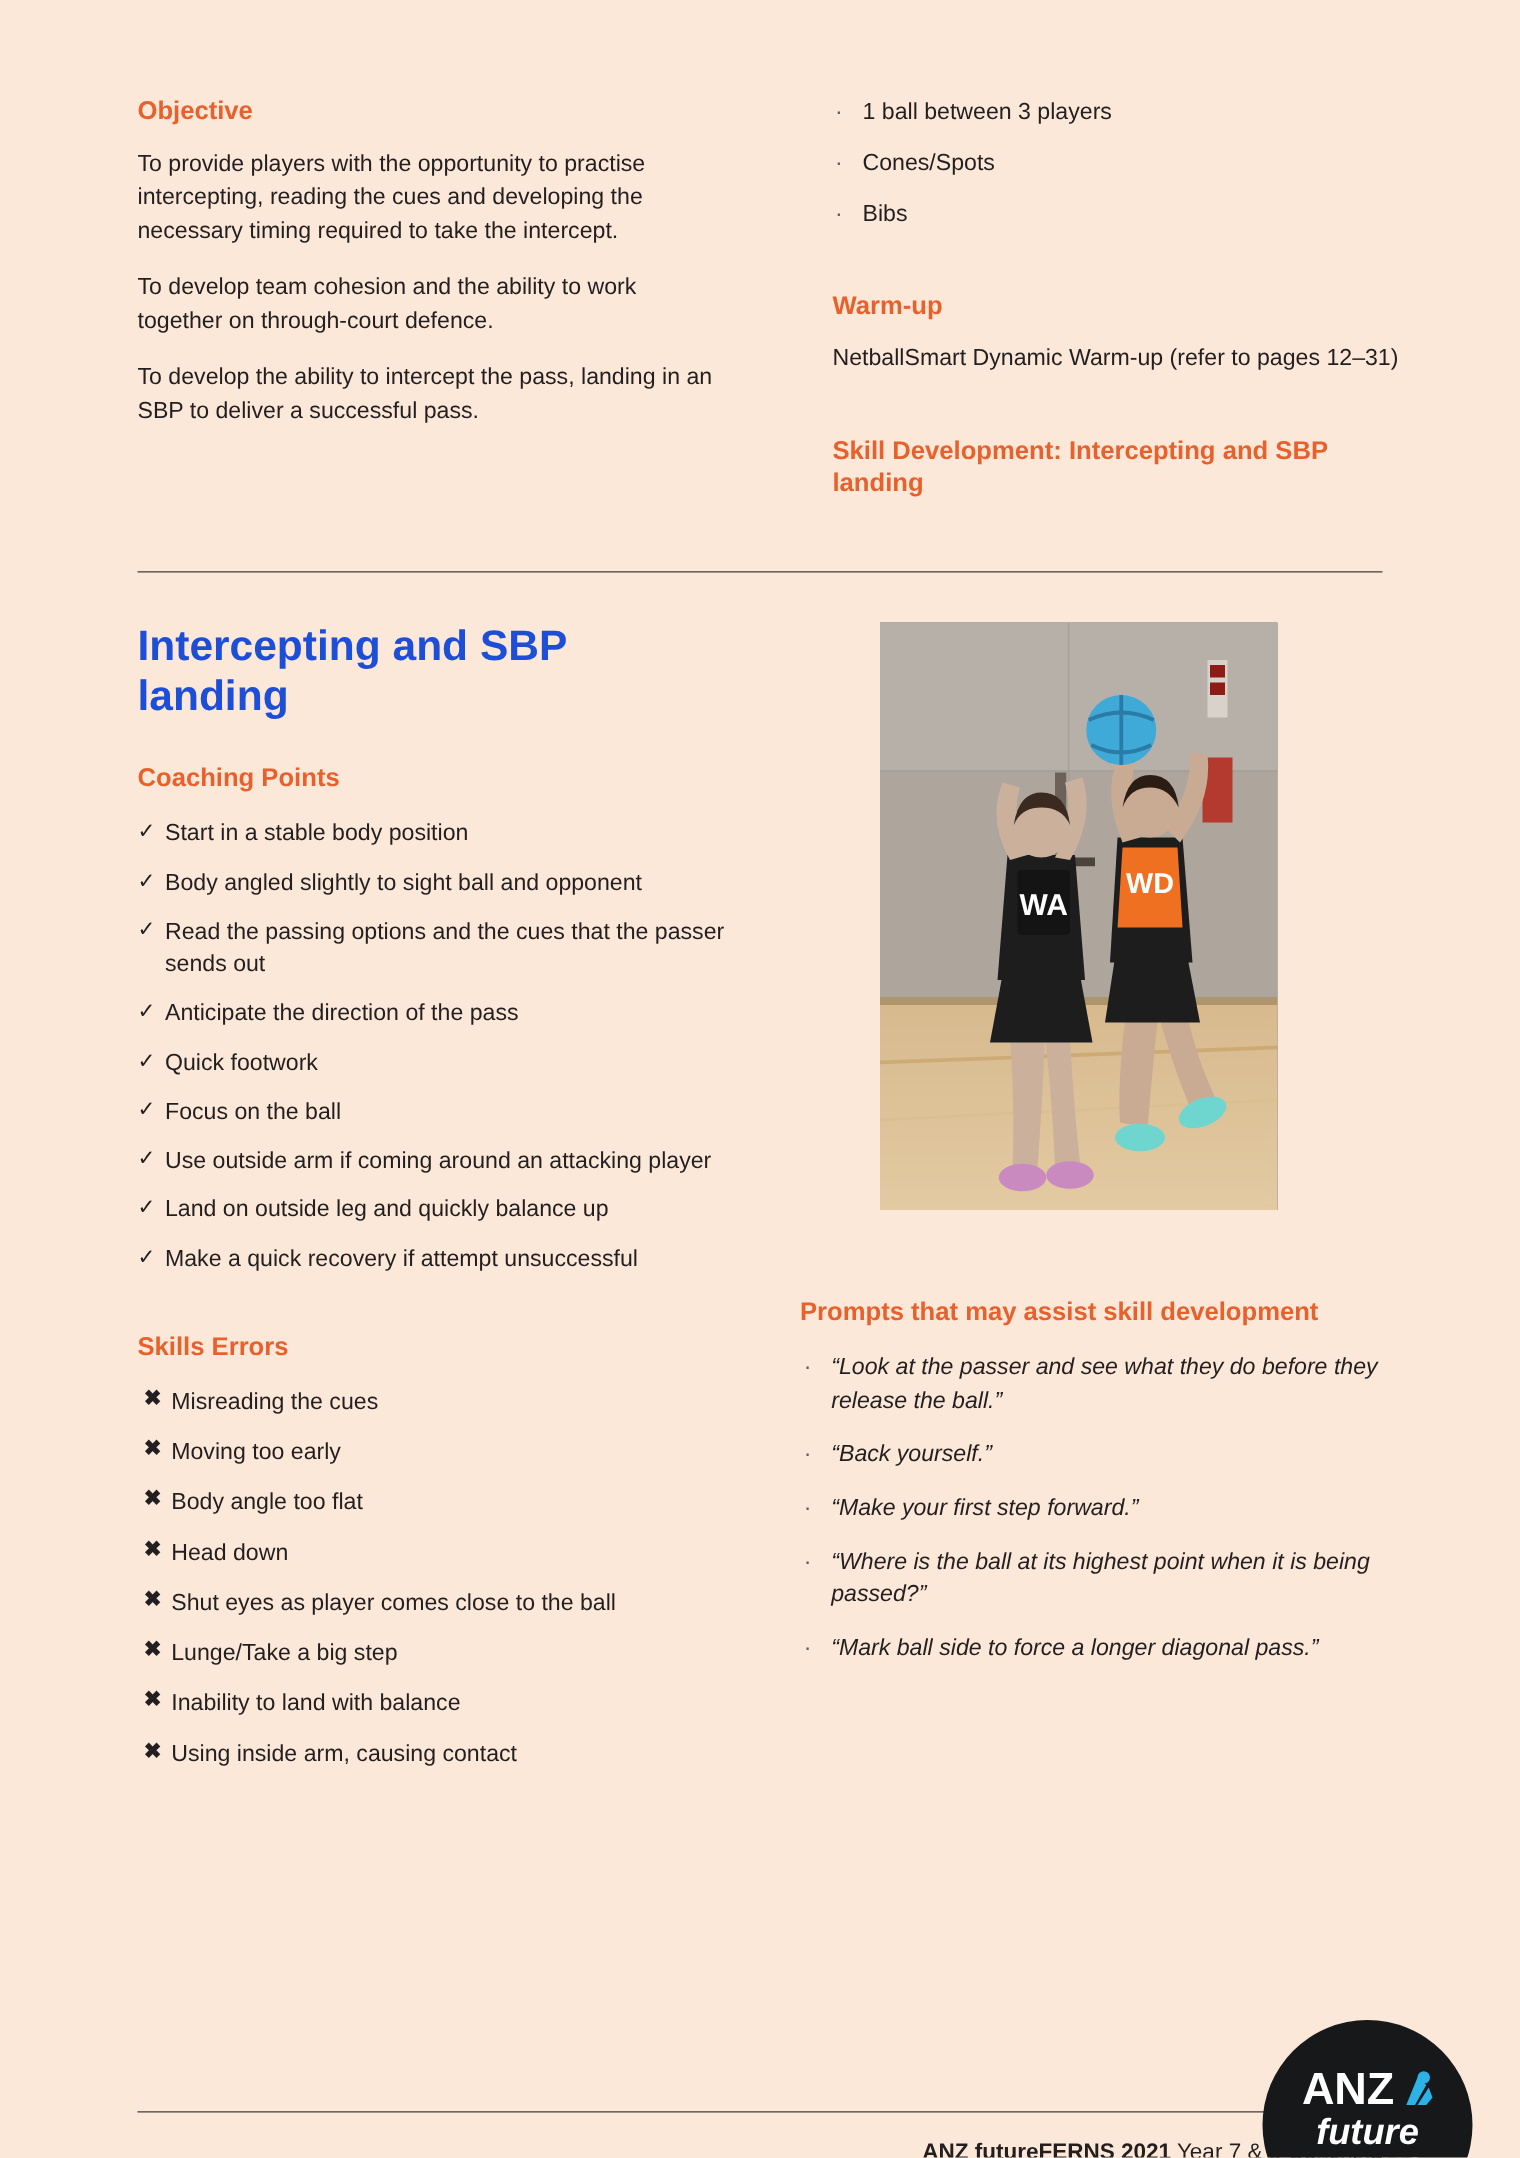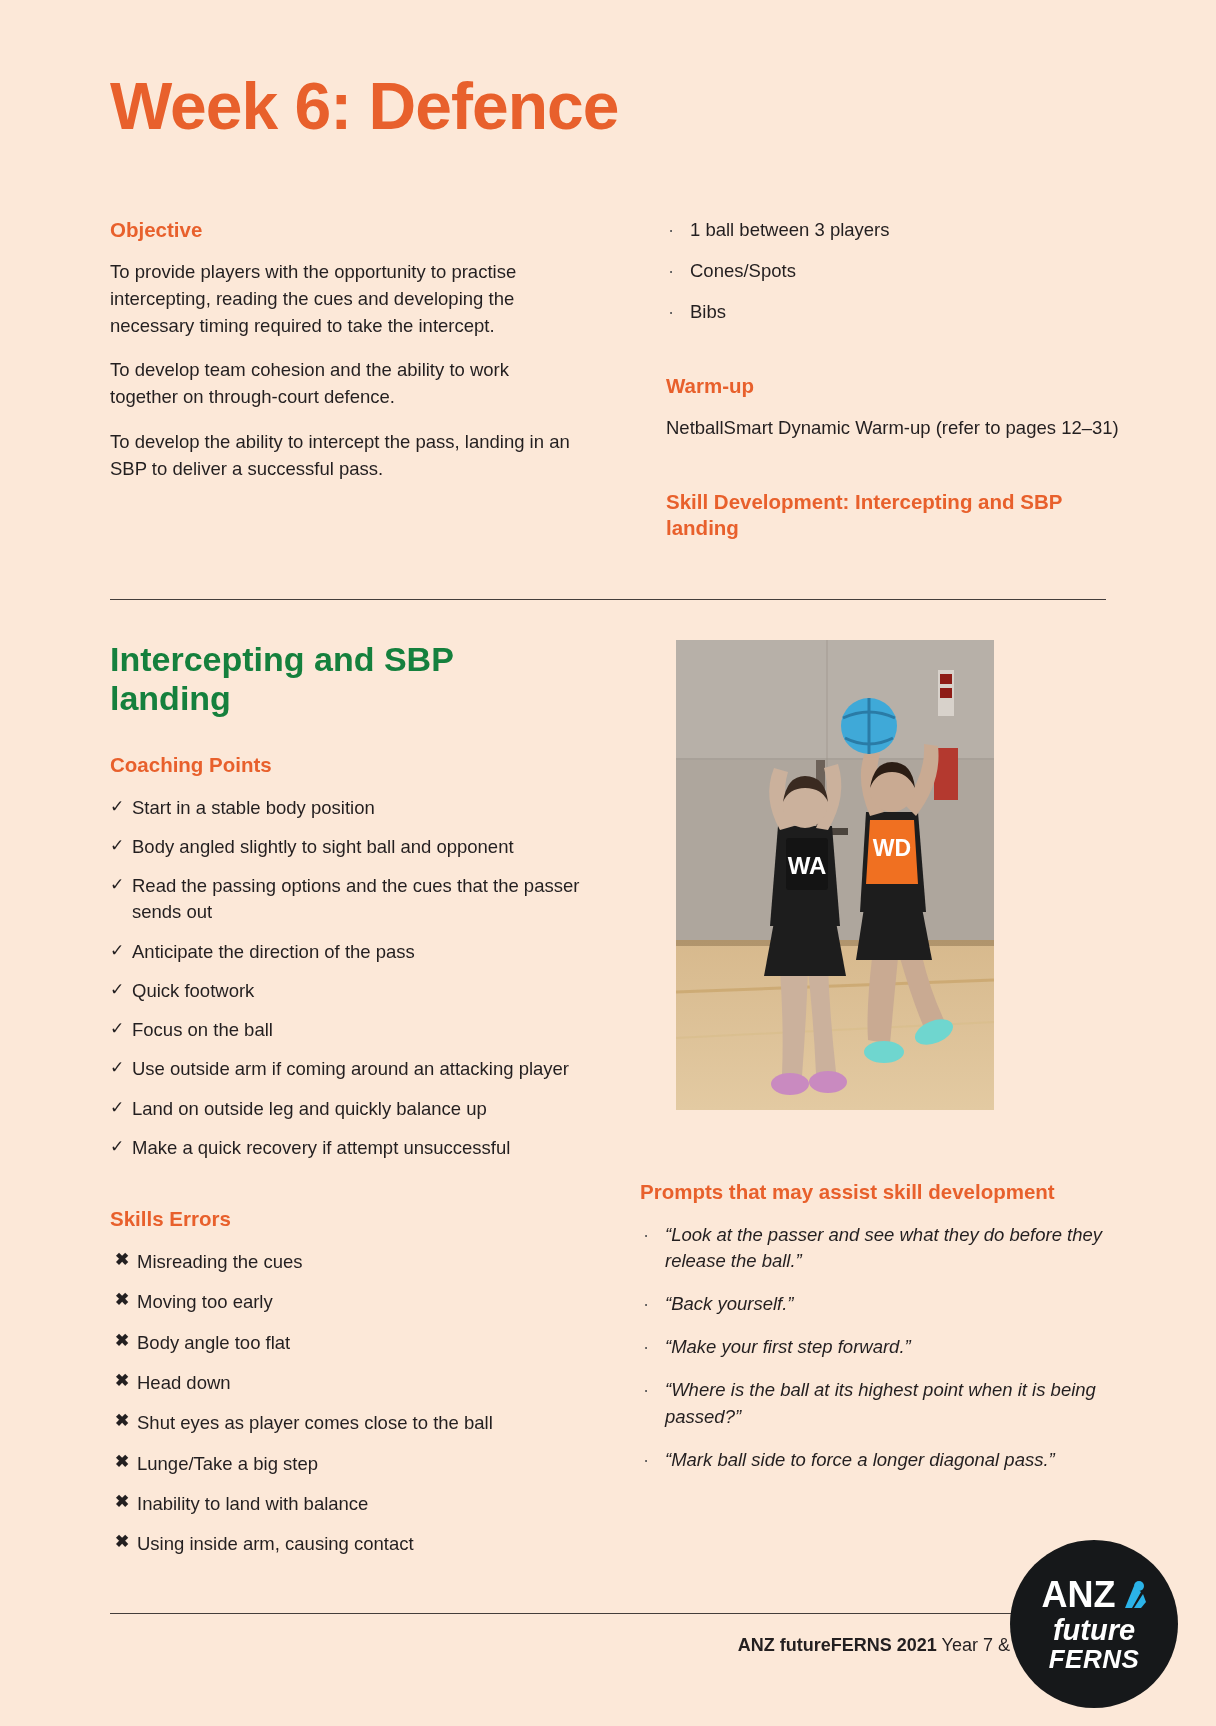--- a/index.html
+++ b/index.html
@@ -91,21 +91,21 @@
   }
 
   
   .main-cols {
     display: flex;
     gap: 58px;
     margin-top: 40px;
   }
 
   h2.big-head {
-    color: #15803d;
+    color: #1d4ed8;
     font-size: 34px;
     font-weight: bold;
     line-height: 1.16;
     margin: 0 0 34px 0;
   }
 
   h3.sub-head {
     color: #E8602C;
     font-size: 20.5px;
     font-weight: bold;
@@ -145,21 +145,21 @@
     top: -1px;
     font-size: 17px;
     font-weight: bold;
     color: #231F20;
   }
 
   
   .photo-wrap {
     width: 318px;
     height: 470px;
-    margin-left: 36px;
+    margin-left: 64px;
     position: relative;
     overflow: hidden;
     background: #737373;
   }
   .photo-svg { display: block; width: 100%; height: 100%; }
 
   
   .prompts {
     margin-top: 70px;
   }
@@ -249,21 +249,20 @@
     font-style: italic;
     font-weight: bold;
     letter-spacing: 0.5px;
   }
 </style>
 </head>
 <body>
 
 <div class="page">
 
-  <h1 class="page-title">Week 6: Defence</h1>
 
   <div class="top-cols">
 
     <div class="col-left">
       <h2 class="section-head">Objective</h2>
       <p class="body-text">To provide players with the opportunity to practise intercepting, reading the cues and developing the necessary timing required to take the intercept.</p>
       <p class="body-text">To develop team cohesion and the ability to work together on through-court defence.</p>
       <p class="body-text">To develop the ability to intercept the pass, landing in an SBP to deliver a successful pass.</p>
     </div>
 

